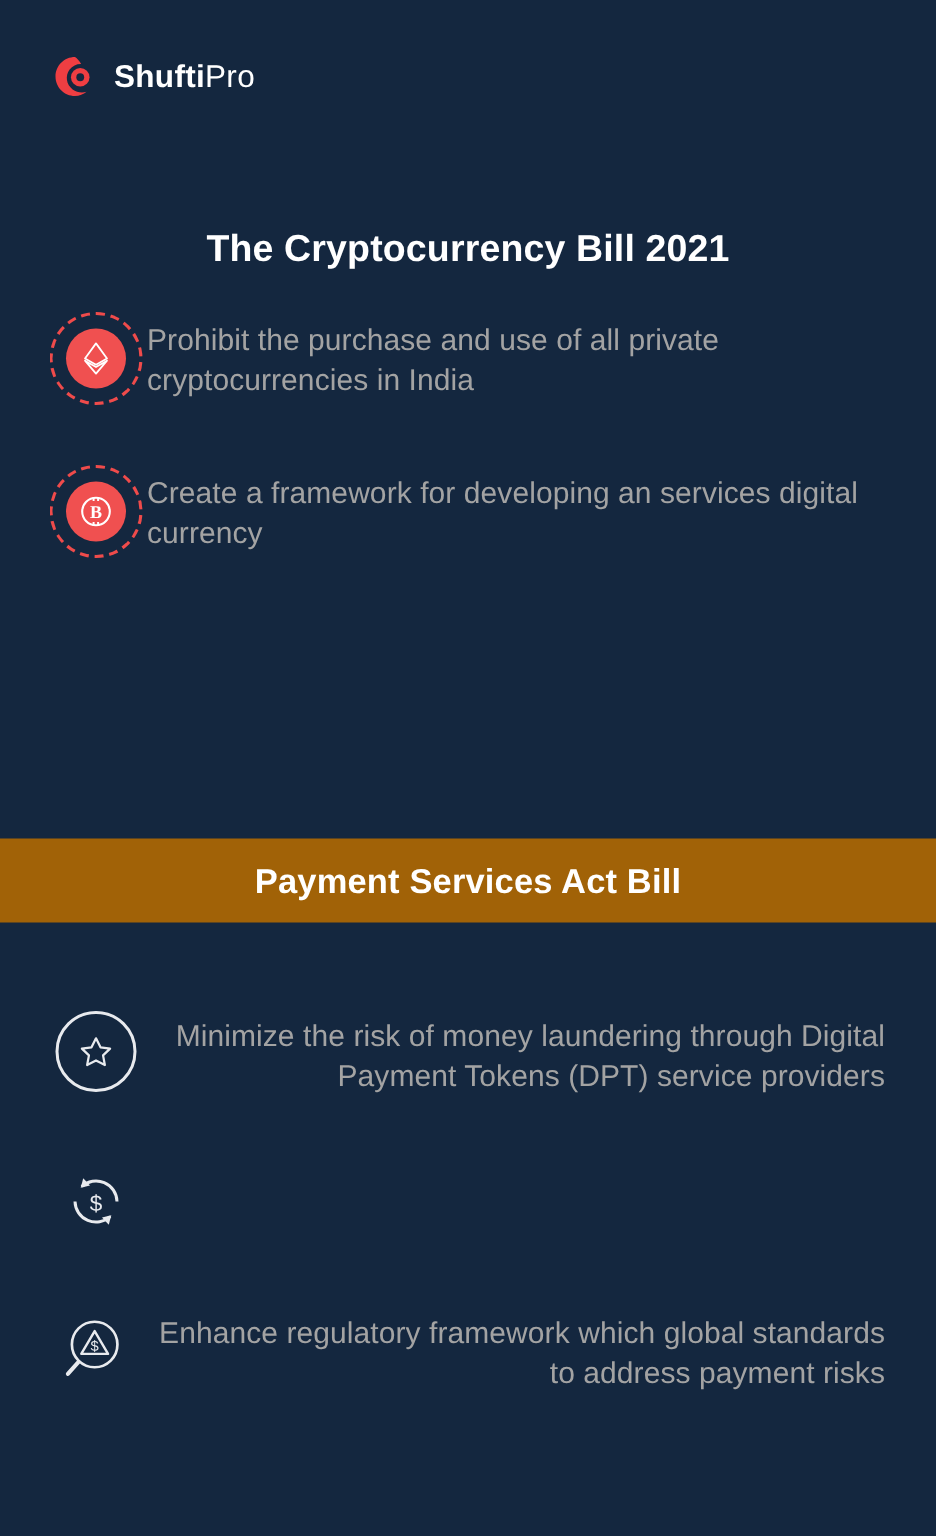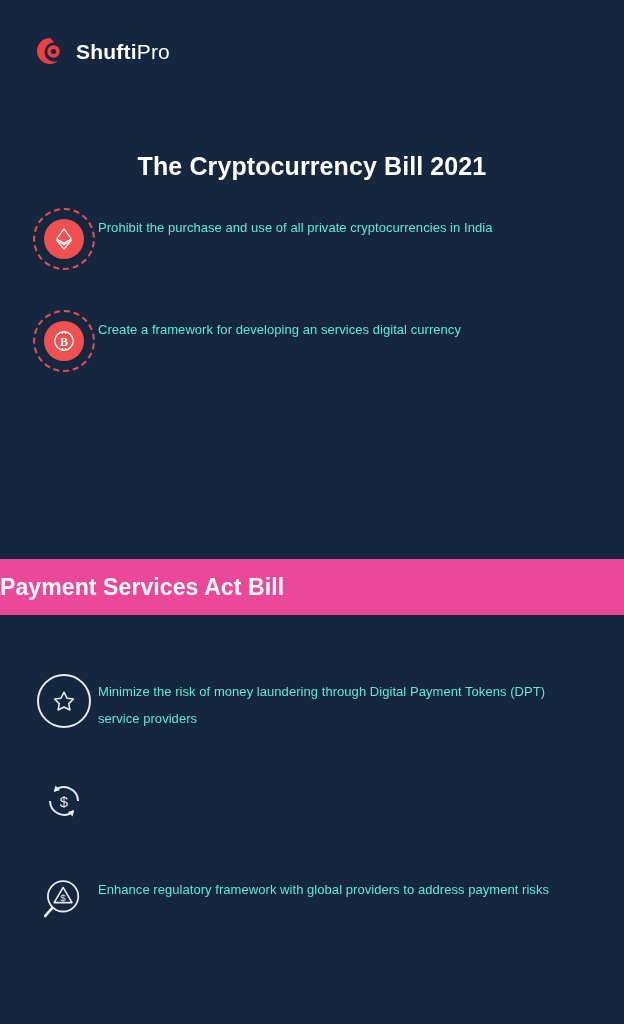--- a/index.html
+++ b/index.html
@@ -60,21 +60,21 @@
     letter-spacing: 0.1px;
     margin-top: 36px;
   }
 
   .list {
     position: absolute;
     left: 30px;
     width: 566px;
   }
   .list-crypto { top: 206px; }
-  .list-psa { top: 670px; }
+  .list-psa { top: 670px; text-align: right; }
 
   .row {
     display: flex;
     align-items: flex-start;
     margin-bottom: 38px;
   }
   .row:last-child { margin-bottom: 0; }
 
   .icon-wrap {
     width: 68px;
@@ -111,38 +111,39 @@
     width: 50px;
     height: 50px;
     border-radius: 50%;
     border: 2px solid #e8eaee;
     display: flex;
     align-items: center;
     justify-content: center;
   }
 
   .row-text {
-    font-size: 13px;
+    font-size: 20px;
     line-height: 27px;
-    color: #5eead4;
+    color: #a3a3a3;
     padding-top: 8px;
     max-width: 492px;
     letter-spacing: 0.05px;
   }
 
   
   .banner {
     position: absolute;
     top: 559px;
     left: 0;
     width: 624px;
     height: 56px;
-    background: #ec4899;
-    display: flex;
-    align-items: center;
+    background: #a16207;
+    display: flex;
+    align-items: center;
+    justify-content: center;
   }
   .banner-title {
     font-size: 23px;
     font-weight: bold;
     color: #ffffff;
     letter-spacing: 0.1px;
   }
 </style>
 </head>
 <body>
@@ -242,18 +243,18 @@
           <div class="icon-outline" style="border-color:transparent; position:relative;">
             <svg width="56" height="56" viewBox="0 0 56 56" aria-hidden="true">
               <circle cx="27" cy="25" r="17" fill="none" stroke="#e8eaee" stroke-width="2"></circle>
               <line x1="15" y1="38" x2="7" y2="47" stroke="#e8eaee" stroke-width="3" stroke-linecap="round"></line>
               <path d="M27 15 L37 32 L17 32 Z" fill="none" stroke="#e8eaee" stroke-width="1.8" stroke-linejoin="round"></path>
               <text x="27" y="30" text-anchor="middle" font-family="Liberation Sans, sans-serif" font-size="11" fill="#e8eaee">$</text>
             </svg>
           </div>
         </div>
       </div>
-      <div class="row-text">Enhance regulatory framework with global providers to address payment risks</div>
+      <div class="row-text">Enhance regulatory framework which global standards to address payment risks</div>
     </div>
 
   </div>
 
 </div>
 
 </body></html>

